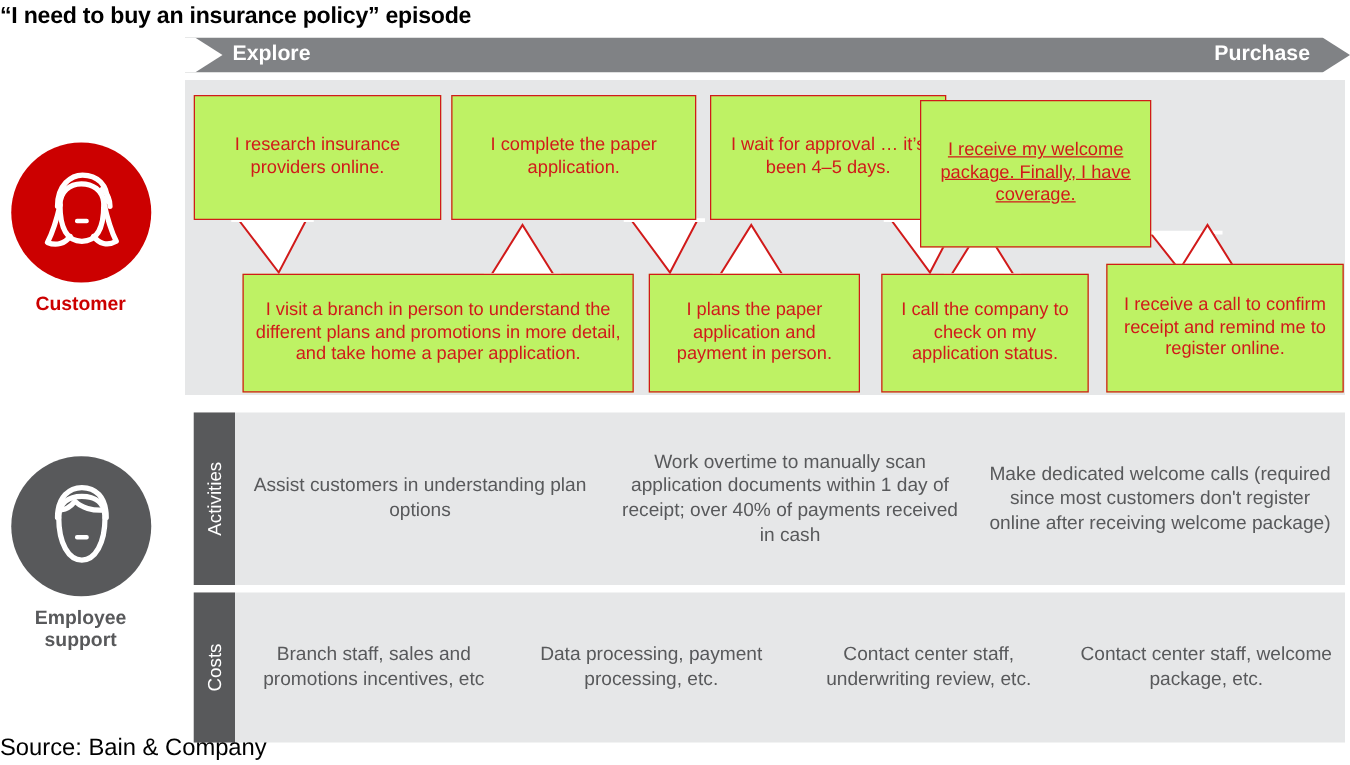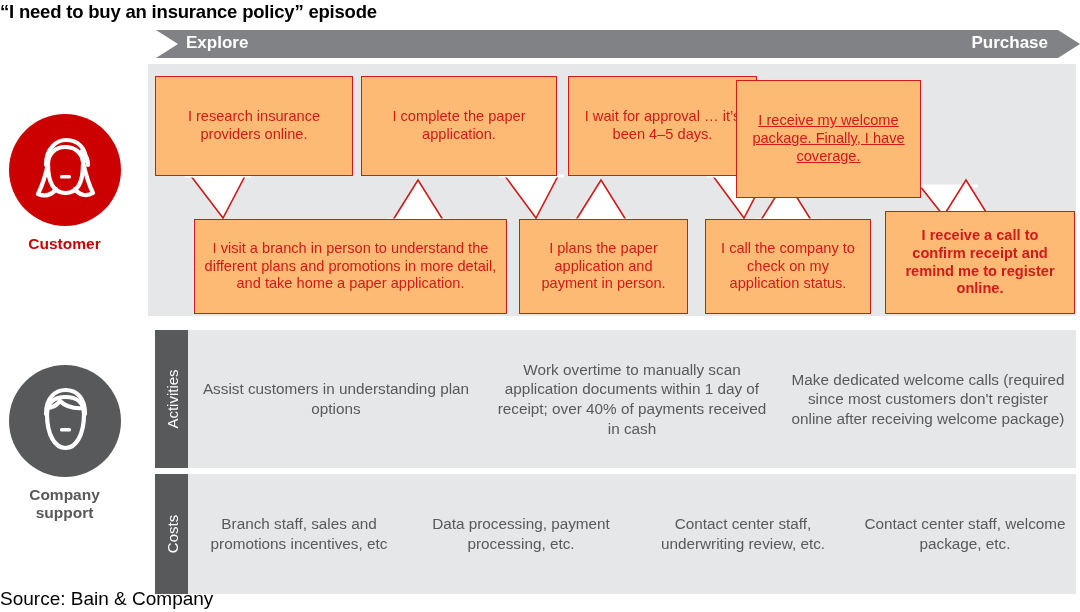--- a/index.html
+++ b/index.html
@@ -75,21 +75,21 @@
     font-size: 15.5px;
     font-weight: bold;
     line-height: 1.15;
   }
   .rail-label.customer { color: #CC0000; }
   .rail-label.employee { color: #58595B; }
 
   
   .bubble {
     position: absolute;
-    background: #fdba74;
+    background: #bef264;
     border: 1.6px solid #D11A1A;
     color: #D11A1A;
     font-size: 14.6px;
     line-height: 1.22;
     text-align: center;
     display: flex;
     align-items: center;
     justify-content: center;
     padding: 4px 7px;
     z-index: 3;
@@ -190,21 +190,21 @@
       <g fill="none" stroke="#ffffff" stroke-width="4.2" stroke-linecap="round" stroke-linejoin="round">
         <path d="M20 32 C20 15, 30 8, 39.5 8 C50 8, 59 15, 59 32"></path>
         <path d="M21 32 C21 20, 29 15, 39.5 15 C50 15, 58 20, 58 32"></path>
         <path d="M21 32 C21 53, 29 66, 39.5 66 C50 66, 58 53, 58 32"></path>
         <path d="M21 26 C26 26, 31 23, 34 19 C39 24, 48 27, 58 26"></path>
       </g>
       <rect x="34" y="46" width="11" height="3.6" rx="1.6" fill="#ffffff"></rect>
     </svg>
   </div>
   <div class="rail-label employee">
-    <div>Company</div>
+    <div>Employee</div>
     <div>support</div>
   </div>
 </div>
 
 <div class="bubble-tail" style="left:155px; top:176px;">
   <svg width="130" height="44" viewBox="0 0 130 44">
     <polygon points="36,0 90,0 68,42" fill="#ffffff" stroke="#D11A1A" stroke-width="1.6" stroke-linejoin="miter"></polygon>
     <line x1="30" y1="0" x2="96" y2="0" stroke="#ffffff" stroke-width="3"></line>
   </svg>
 </div>
@@ -259,21 +259,21 @@
 <div class="bubble" style="left:568px; top:76px; width:189px; height:100px;">I wait for approval … it’s been 4–5 days.</div>
 
 <div class="bubble" style="left:736px; top:80px; width:185px; height:118px;text-decoration:underline;">I receive my welcome package. Finally, I have coverage.</div>
 
 <div class="bubble" style="left:194px; top:219px; width:313px; height:95px;">I visit a branch in person to understand the different plans and promotions in more detail, and take home a paper application.</div>
 
 <div class="bubble" style="left:519px; top:219px; width:169px; height:95px;">I plans the paper application and payment in person.</div>
 
 <div class="bubble" style="left:705px; top:219px; width:166px; height:95px;">I call the company to check on my application status.</div>
 
-<div class="bubble" style="left:885px; top:211px; width:190px; height:103px;font-weight:bold;">I receive a call to confirm receipt and remind me to register online.</div>
+<div class="bubble" style="left:885px; top:211px; width:190px; height:103px;">I receive a call to confirm receipt and remind me to register online.</div>
 
 <div class="support-row" style="top:330px; height:138px;">
   <div class="row-tab">
     <span>Activities</span>
   </div>
   <div class="row-cells">
     <div class="row-cell">Assist customers in understanding plan options</div>
     <div class="row-cell">Work overtime to manually scan application documents within 1 day of receipt; over 40% of payments received in cash</div>
     <div class="row-cell">Make dedicated welcome calls (required since most customers don't register online after receiving welcome package)</div>
   </div>

